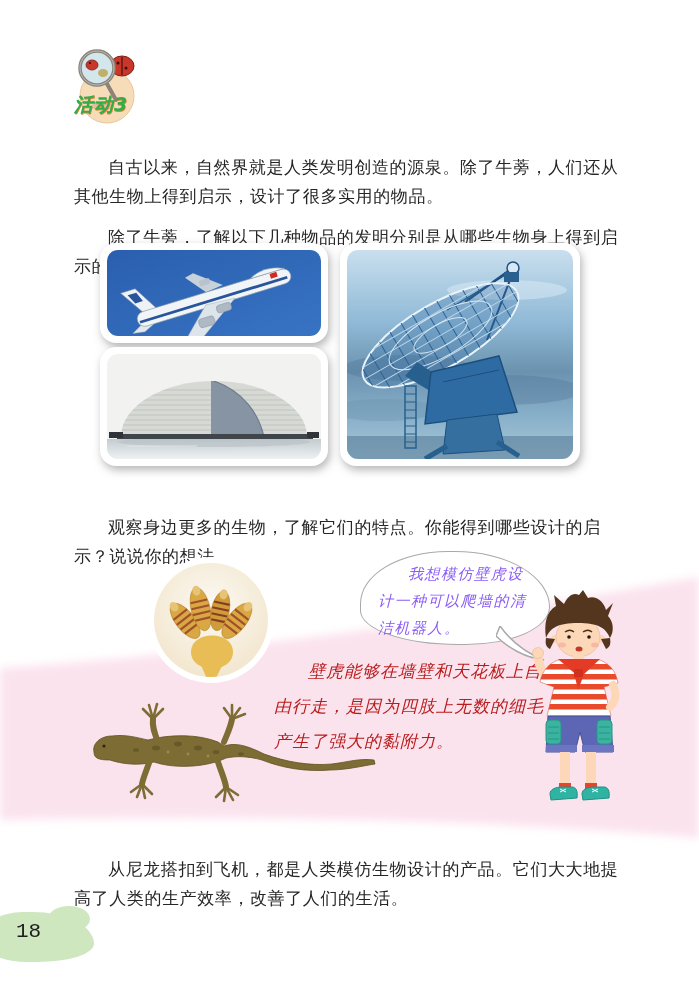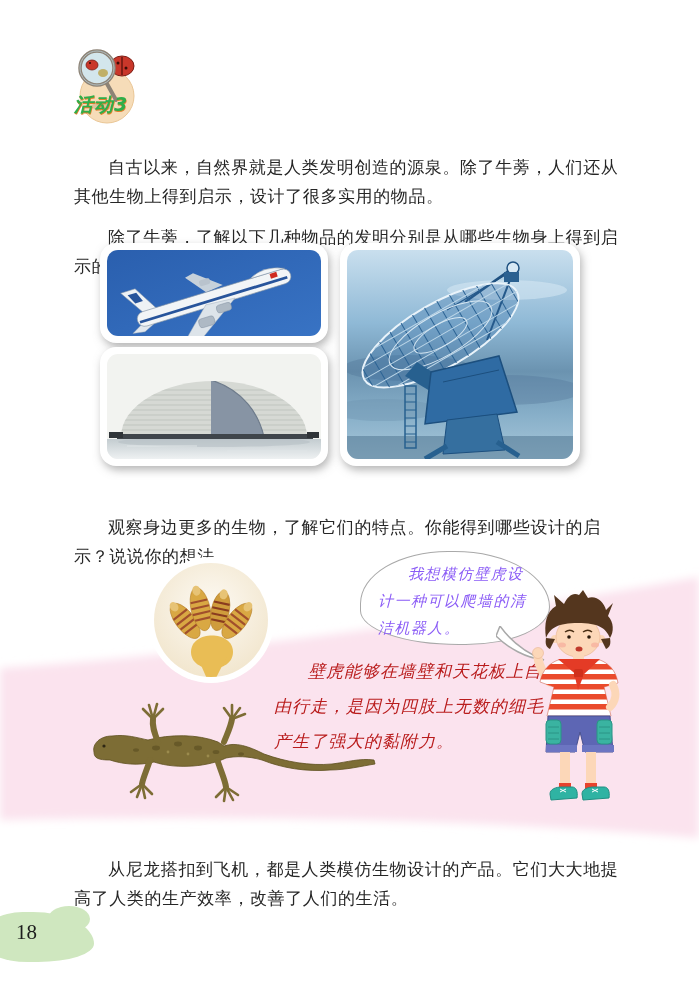--- a/index.html
+++ b/index.html
@@ -64,21 +64,21 @@
   }
   
   .gecko{position:absolute;left:86px;top:700px;width:300px;height:112px;z-index:3;}
   .boy{position:absolute;left:512px;top:590px;width:135px;height:218px;z-index:4;}
   
   .page-tab{position:absolute;left:-18px;top:910px;width:114px;height:54px;z-index:5;}
   .blob1{position:absolute;left:0;top:2px;width:112px;height:50px;background:#cfe7bf;
          border-radius:40% 60% 55% 45% / 55% 70% 40% 45%;}
   .blob2{position:absolute;left:66px;top:-4px;width:42px;height:26px;background:#cfe7bf;border-radius:50%;}
   .page-num{position:absolute;left:34px;top:10px;font-size:21px;color:#1d1d1d;
-            font-family:Liberation Serif, serif;}
+            font-family:Liberation Mono, monospace;}
 </style>
 </head>
 <body>
 
 <div class="page">
 
   <svg class="swoosh" viewBox="0 0 699 982">
     <defs>
       <filter id="soft" x="-5%" y="-5%" width="110%" height="110%">
         <feGaussianBlur stdDeviation="4"></feGaussianBlur>

